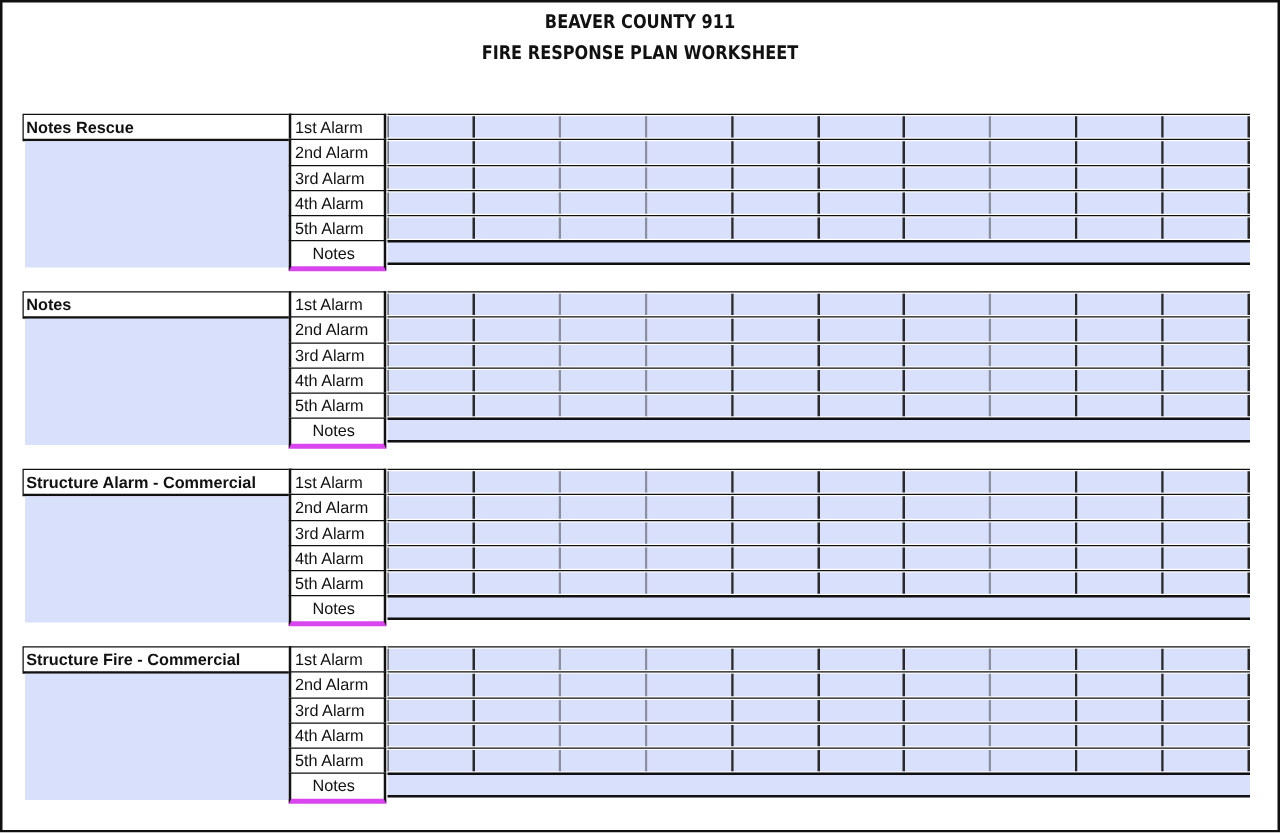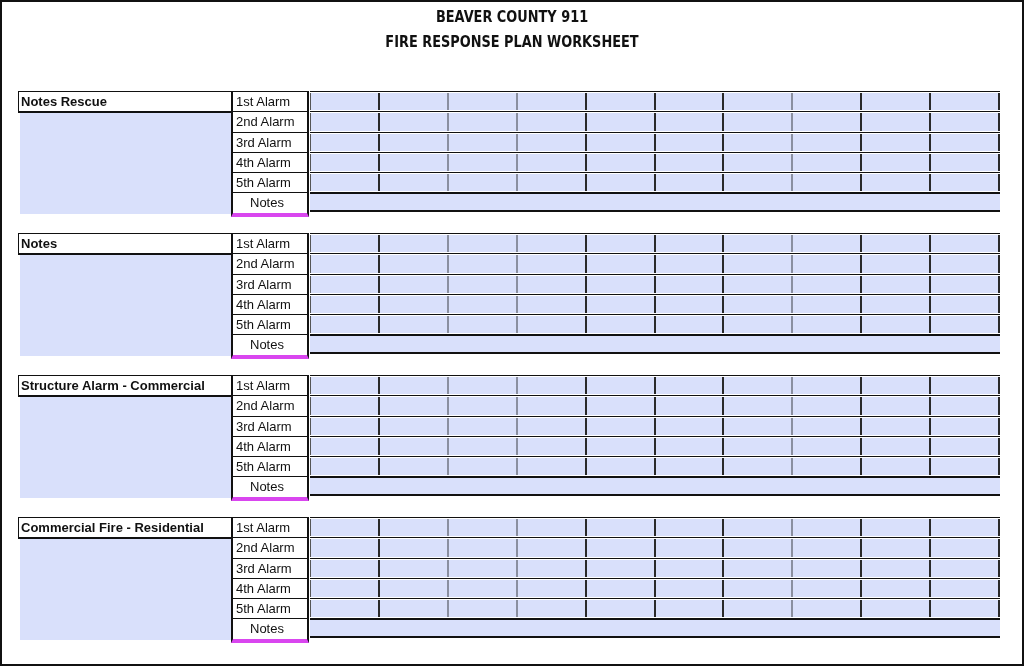--- a/index.html
+++ b/index.html
@@ -248,21 +248,21 @@
           <div class="cell"></div>
           <div class="cell light"></div>
           <div class="cell"></div>
           <div class="cell"></div>
           <div class="cell"></div>
         </div>
         <div class="notes-field"></div>
       </div>
     </div>
     <div class="section" style="top: 517px;">
-      <div class="sec-title">Commercial Fire - Residential</div>
+      <div class="sec-title">Structure Fire - Commercial</div>
       <div class="sec-desc"></div>
       <div class="labels">
         <div class="lbl">1st Alarm</div>
         <div class="lbl">2nd Alarm</div>
         <div class="lbl">3rd Alarm</div>
         <div class="lbl">4th Alarm</div>
         <div class="lbl">5th Alarm</div>
         <div class="lbl last">Notes</div>
       </div>
       <div class="grid">

